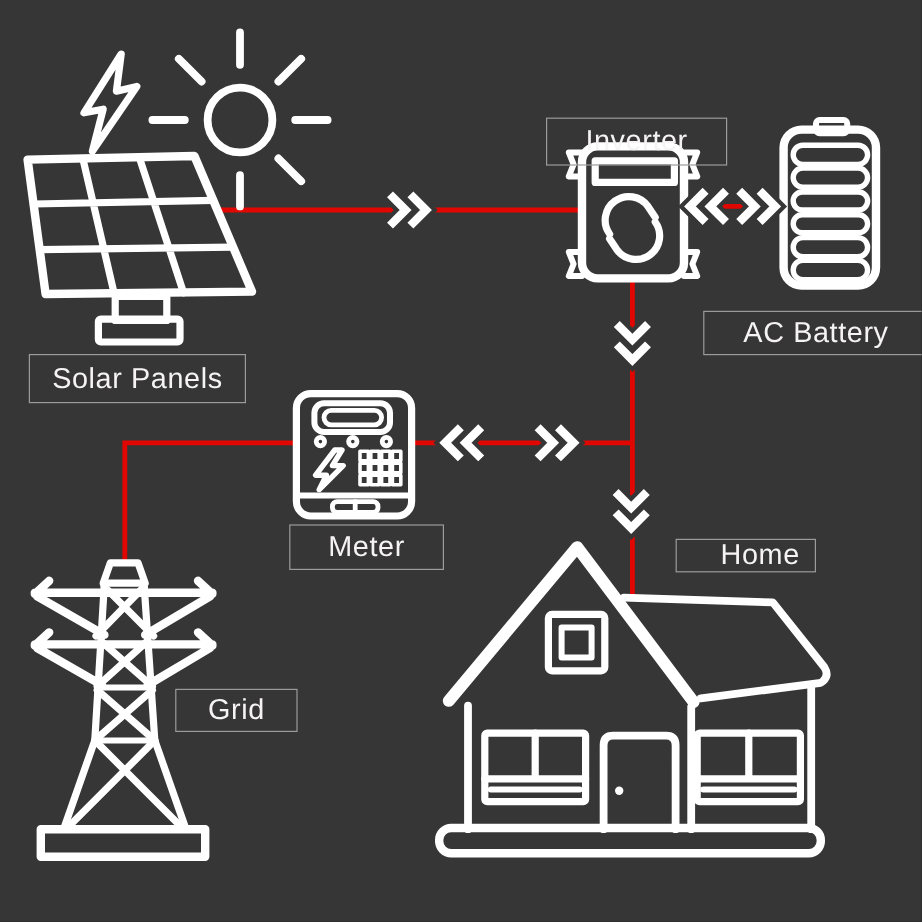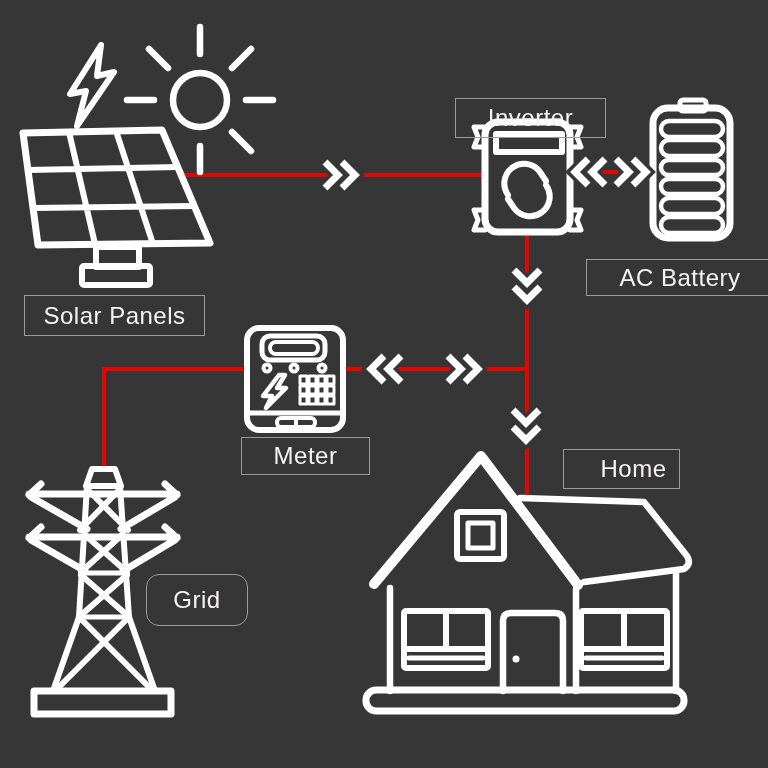--- a/index.html
+++ b/index.html
@@ -10,22 +10,22 @@
   .canvas svg{position:absolute;left:0;top:0;}
   .node-label{
     position:absolute;display:flex;align-items:center;justify-content:center;
     border:1.5px solid #9b9b9b;color:#f5f3f3;font-size:24px;letter-spacing:.5px;
     box-sizing:border-box;background:transparent;white-space:nowrap;
   }
   .lbl-solar  {left:24px;  top:295px; width:181px; height:41px;}
   .lbl-invert {left:455px; top:71px;  width:151px; height:40px;margin-top:27px;}
   .lbl-batt   {left:586px; top:259px; width:188px; height:37px;}
   .lbl-meter  {left:241px; top:437px; width:129px; height:38px;}
-  .lbl-grid   {left:146px; top:574px; width:102px; height:52px;border-radius:13px;}
-  .lbl-home   {left:563px; top:449px; width:117px; height:40px;padding-left:24px;}
+  .lbl-grid   {left:146px; top:574px; width:102px; height:36px;}
+  .lbl-home   {left:563px; top:449px; width:117px; height:28px;padding-left:24px;}
   .wire{stroke:#e10600;stroke-width:4;fill:none;}
   .ic{stroke:#ffffff;fill:none;stroke-linecap:round;stroke-linejoin:round;}
   .halo{stroke:#373636;stroke-width:14;fill:none;stroke-linecap:butt;stroke-linejoin:miter;}
   .chev{stroke:#ffffff;stroke-width:7;fill:none;stroke-linecap:butt;stroke-linejoin:miter;}
 </style>
 </head>
 <body>
 
 <div class="canvas">
 

